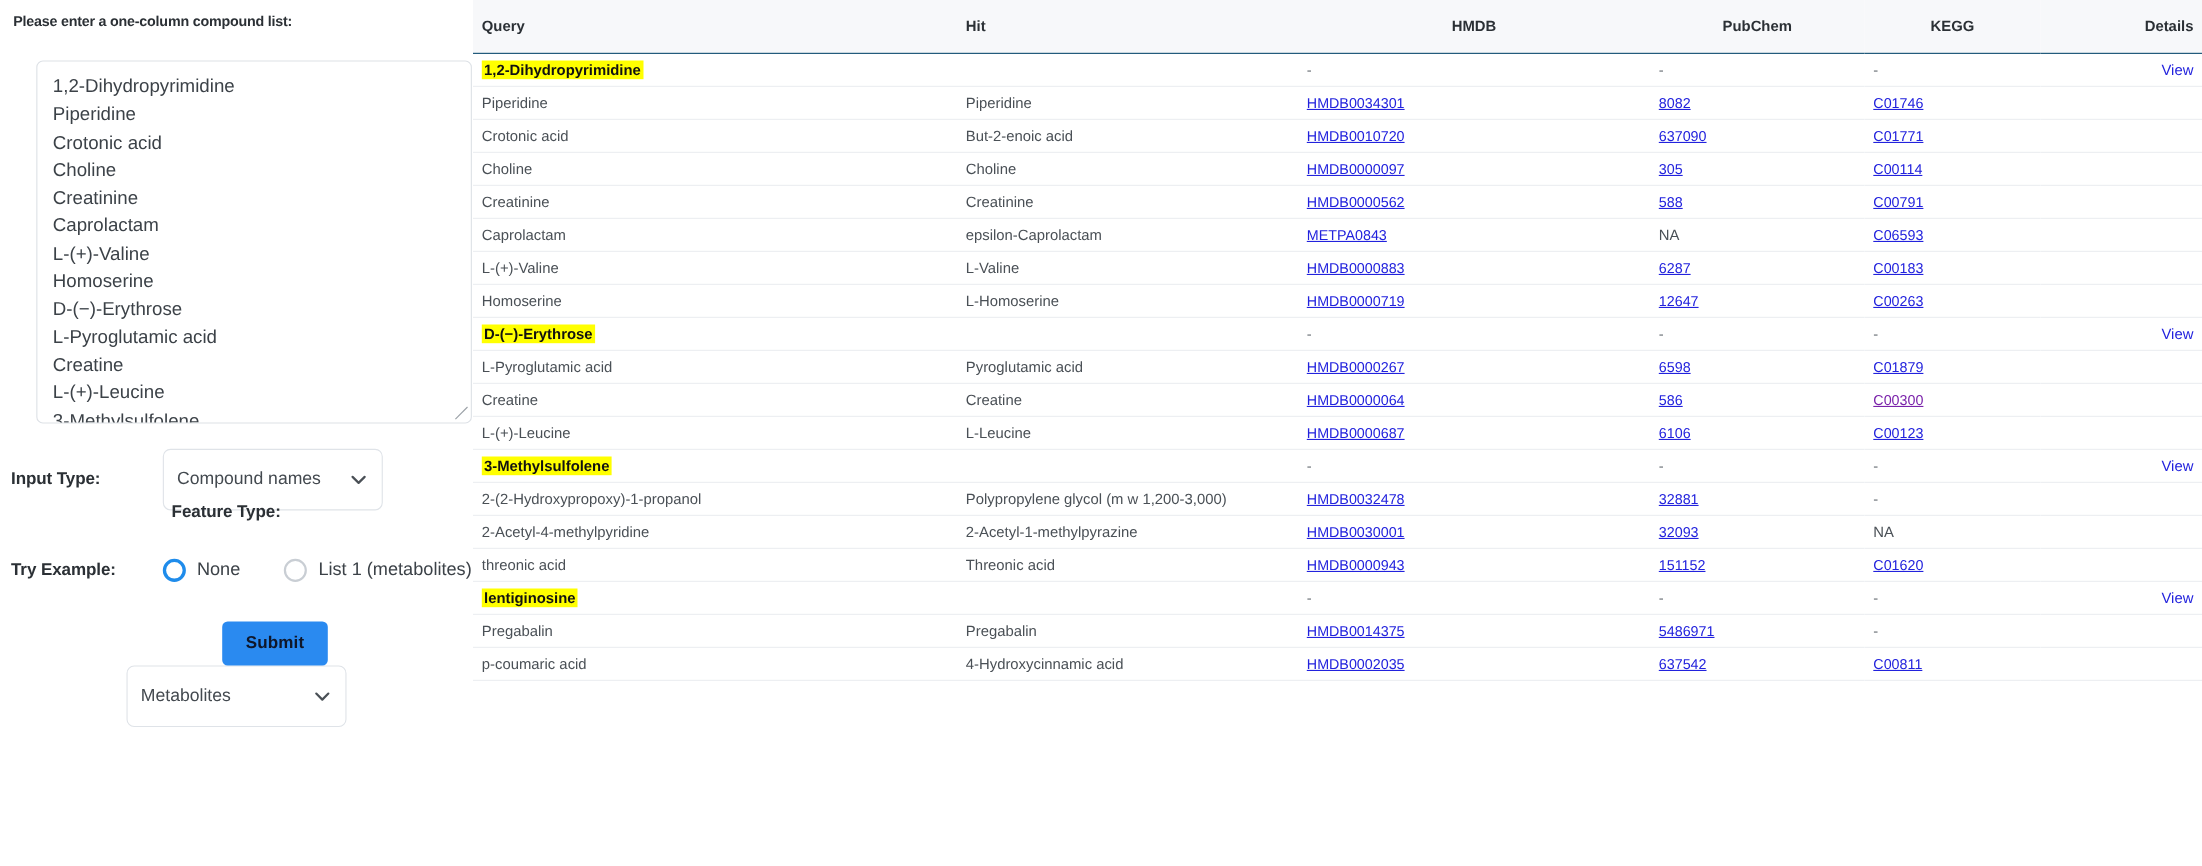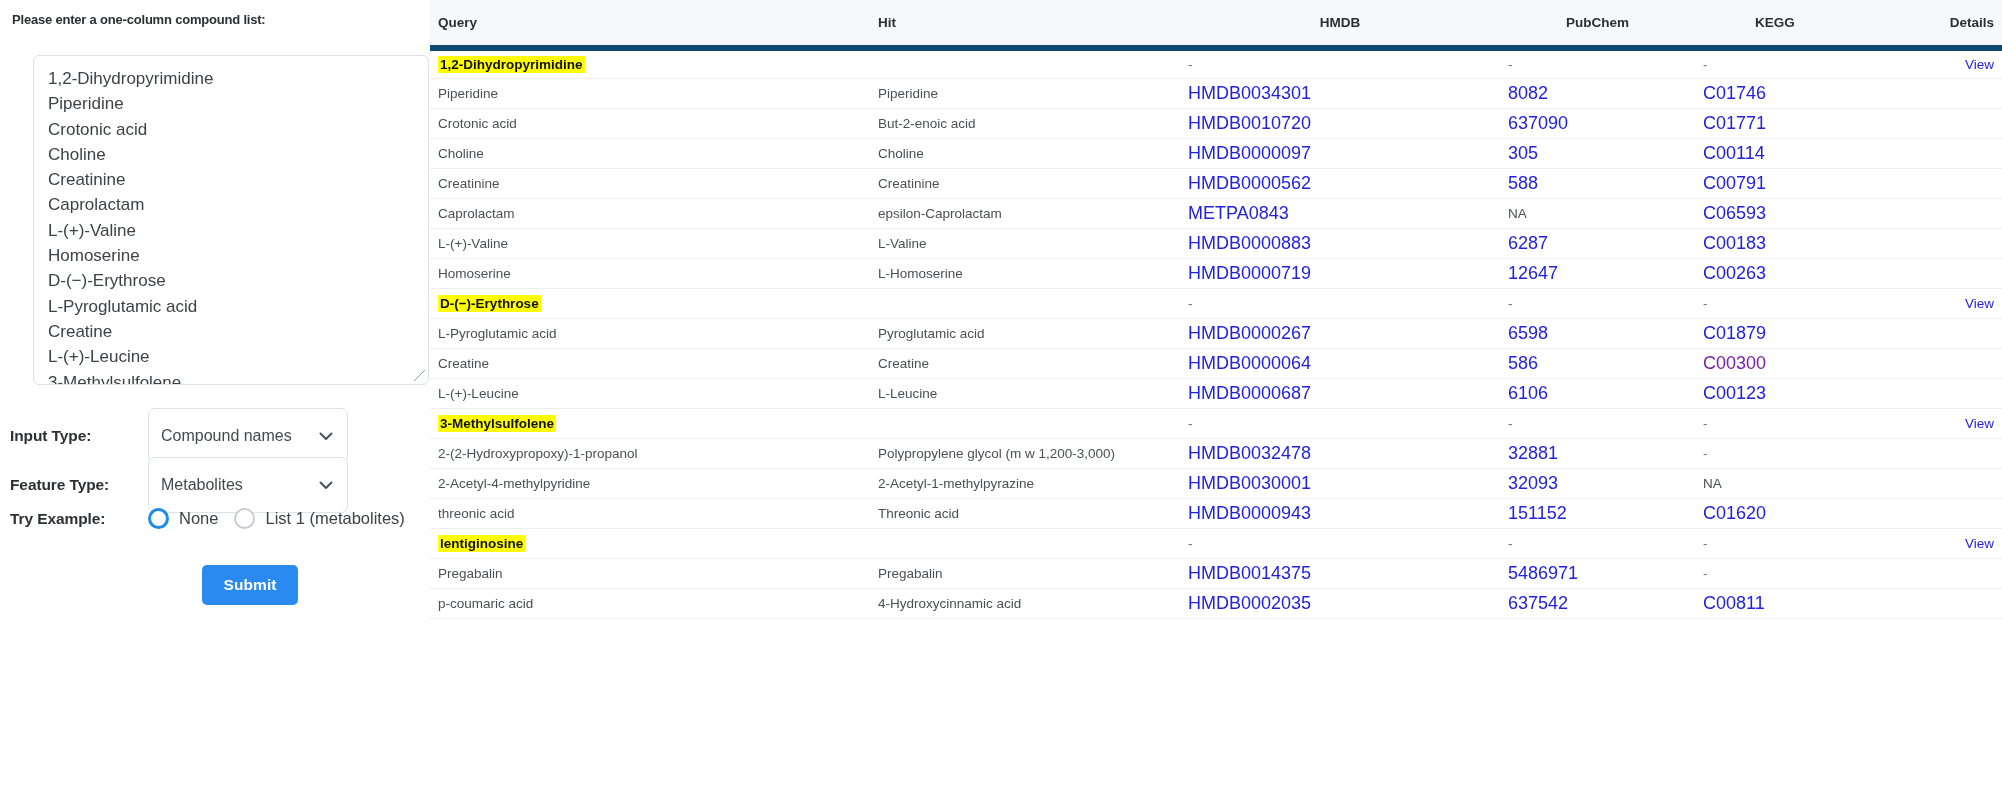--- a/index.html
+++ b/index.html
@@ -104,21 +104,21 @@
     width: 18px; height: 18px;
     flex: 0 0 18px;
   }
   .chev svg { display: block; }
 
   .radio-group { display: flex; align-items: center; }
   .radio-item {
     display: flex;
     align-items: center;
     cursor: pointer;
-    margin-right: 16px;
+    margin-right: 40px;
   }
   .radio-dot {
     width: 21px; height: 21px;
     border-radius: 50%;
     border: 3px solid #1f8ceb;
     background: #fff;
     flex: 0 0 21px;
     margin-right: 10px;
   }
   .radio-dot.off { border: 2px solid #c9ced4; }
@@ -129,21 +129,21 @@
   }
   .submit-btn {
     position: absolute;
     left: 202px;
     top: 565px;
     width: 96px;
     height: 40px;
     background: #2a8af0;
     border: none;
     border-radius: 5px;
-    color: #ffffff;
+    color: #0f172a;
     font-size: 15.5px;
     font-weight: bold;
     font-family: "Liberation Sans", sans-serif;
     cursor: pointer;
     letter-spacing: 0.1px;
   }
 
   
   .right-panel {
     flex: 1 1 auto;
@@ -158,21 +158,21 @@
     table-layout: fixed;
     font-size: 13.5px;
   }
   table.results thead th {
     background: #f7f8fa;
     color: #2b3035;
     font-weight: bold;
     font-size: 13.5px;
     height: 48px;
     padding: 0 8px;
-    border-bottom: 6px solid #0c4a6e;
+    border-bottom: 1px solid #0c4a6e;
     vertical-align: middle;
     white-space: nowrap;
   }
   th.col-query   { width: 440px; text-align: left;  padding-left: 9px; }
   th.col-hit     { width: 310px; text-align: left;  padding-left: 8px; }
   th.col-hmdb    { width: 320px; text-align: center;}
   th.col-pubchem { width: 195px; text-align: center;}
   th.col-kegg    { width: 160px; text-align: center;}
   th.col-details { width: 147px; text-align: right; padding-right: 10px;}
 
@@ -196,22 +196,23 @@
 
   .qmark {
     background: #ffff00;
     color: #111111;
     font-weight: bold;
     font-size: 13.5px;
     padding: 1px 2px;
   }
   a.dblink {
     color: #2222dd;
+    text-decoration: underline;
     cursor: pointer;
-    font-size: 18px;
+    font-size: 13px;
   }
   a.dblink.visited { color: #7a22aa; }
   a.viewlink {
     color: #2222dd;
     text-decoration: none;
     cursor: pointer;
     font-size: 13.5px;
   }
   .dash { color: #6d7379; }
   .na { color: #4a5056; }
@@ -255,21 +256,21 @@
       <div class="select-box">
         <span class="sel-value">Compound names</span>
         <span class="chev">
           <svg width="18" height="18" viewBox="0 0 18 18">
             <path d="M3.5 6.5 L9 12 L14.5 6.5" stroke="#4a5056" stroke-width="2" fill="none" stroke-linecap="round" stroke-linejoin="round"></path>
           </svg>
         </span>
       </div>
     </div>
 
-    <div class="form-row" style="top:457px;">
+    <div class="form-row" style="top:457px;flex-direction:column;">
       <span class="form-label">Feature Type:</span>
       <div class="select-box">
         <span class="sel-value">Metabolites</span>
         <span class="chev">
           <svg width="18" height="18" viewBox="0 0 18 18">
             <path d="M3.5 6.5 L9 12 L14.5 6.5" stroke="#4a5056" stroke-width="2" fill="none" stroke-linecap="round" stroke-linejoin="round"></path>
           </svg>
         </span>
       </div>
     </div>

